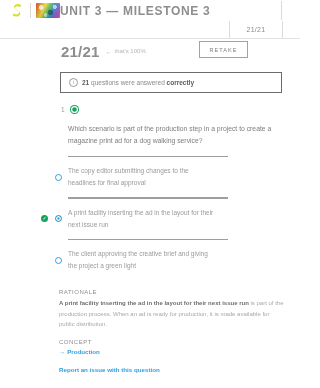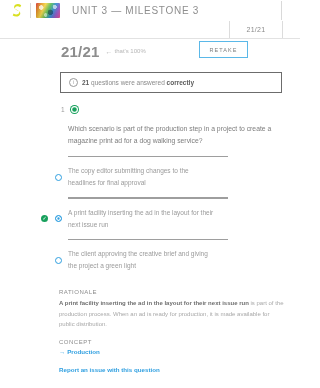--- a/index.html
+++ b/index.html
@@ -31,22 +31,22 @@
   .thumb:before{
     content:"";position:absolute;inset:0;
     background:
       radial-gradient(circle at 22% 30%,rgba(255,255,255,.75) 0 2px,transparent 2.5px),
       radial-gradient(circle at 60% 62%,rgba(0,0,0,.35) 0 2.4px,transparent 3px),
       radial-gradient(circle at 78% 26%,rgba(255,255,255,.6) 0 1.8px,transparent 2.3px),
       radial-gradient(circle at 40% 80%,rgba(255,255,255,.5) 0 1.6px,transparent 2px),
       linear-gradient(25deg,rgba(0,0,0,.15),rgba(255,255,255,.1));
   }
   .unit-title{
-    margin-left:12px;font-size:10px;letter-spacing:.7px;color:#8e8e8e;
-    font-weight:400;white-space:nowrap;
+    margin-left:0;font-size:12px;letter-spacing:.7px;color:#8e8e8e;
+    font-weight:700;white-space:nowrap;
   }
   .topbar-sep{
     position:absolute;right:18px;top:1px;width:1px;height:19px;background:#d9d9d9;
   }
 
   
   .counter-strip{position:relative;height:17px;}
   .counter-box{
     position:absolute;left:229px;top:0;width:52px;height:17px;
     border-left:1px solid #dcdcdc;border-right:1px solid #dcdcdc;

